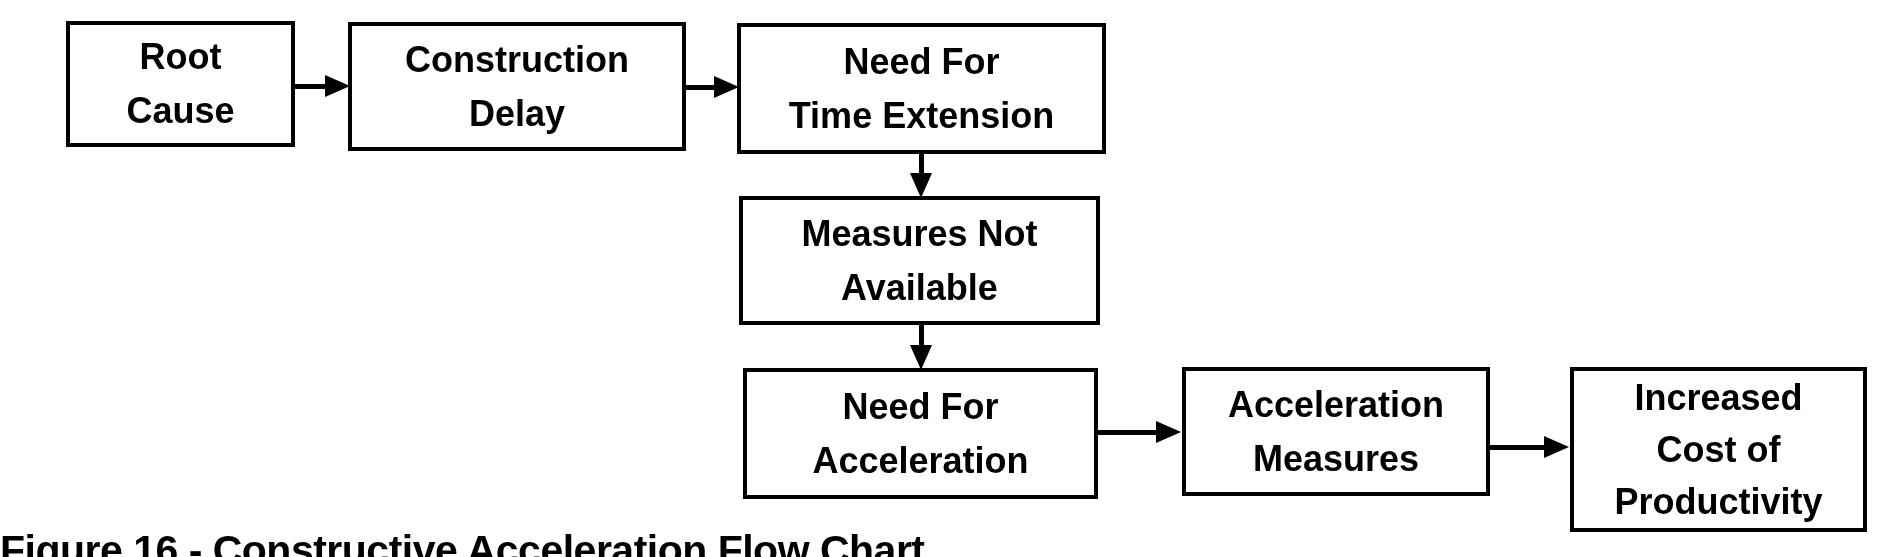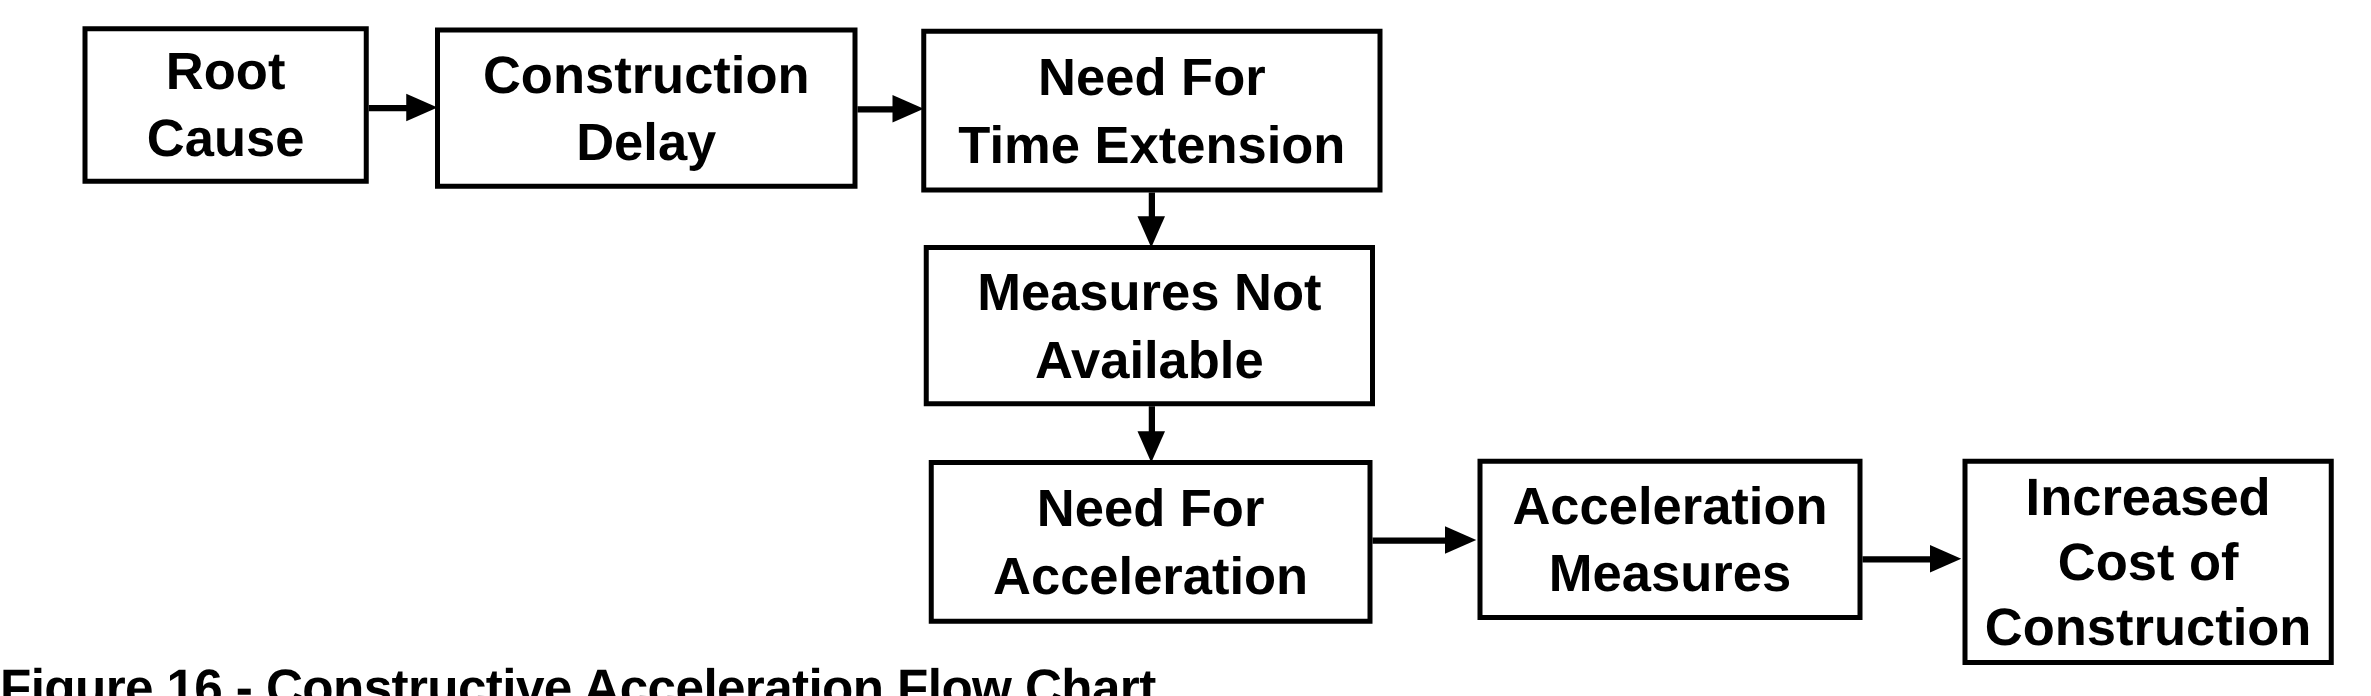--- a/index.html
+++ b/index.html
@@ -11,21 +11,21 @@
     overflow: hidden;
     font-family: "Liberation Sans", sans-serif;
   }
   .node {
     position: absolute;
     box-sizing: border-box;
     border: 4px solid #000000;
     background: #ffffff;
     color: #000000;
     font-weight: bold;
-    font-size: 42px;
+    font-size: 36px;
     line-height: 54px;
     text-align: center;
     display: flex;
     align-items: center;
     justify-content: center;
     white-space: pre-line;
   }
   .n1 { left: 66px;   top: 21px;  width: 229px; height: 126px; }
   .n2 { left: 348px;  top: 22px;  width: 338px; height: 129px; }
   .n3 { left: 737px;  top: 23px;  width: 369px; height: 131px; }
@@ -94,21 +94,21 @@
 Available</div>
 
   <div class="node n5">Need For
 Acceleration</div>
 
   <div class="node n6">Acceleration
 Measures</div>
 
   <div class="node n7">Increased
 Cost of
-Construction</div>
+Productivity</div>
 
   <div>
     <div class="shaft a1s"></div>
     <div class="head right a1h"></div>
   </div>
 
   <div>
     <div class="shaft a2s"></div>
     <div class="head right a2h"></div>
   </div>

